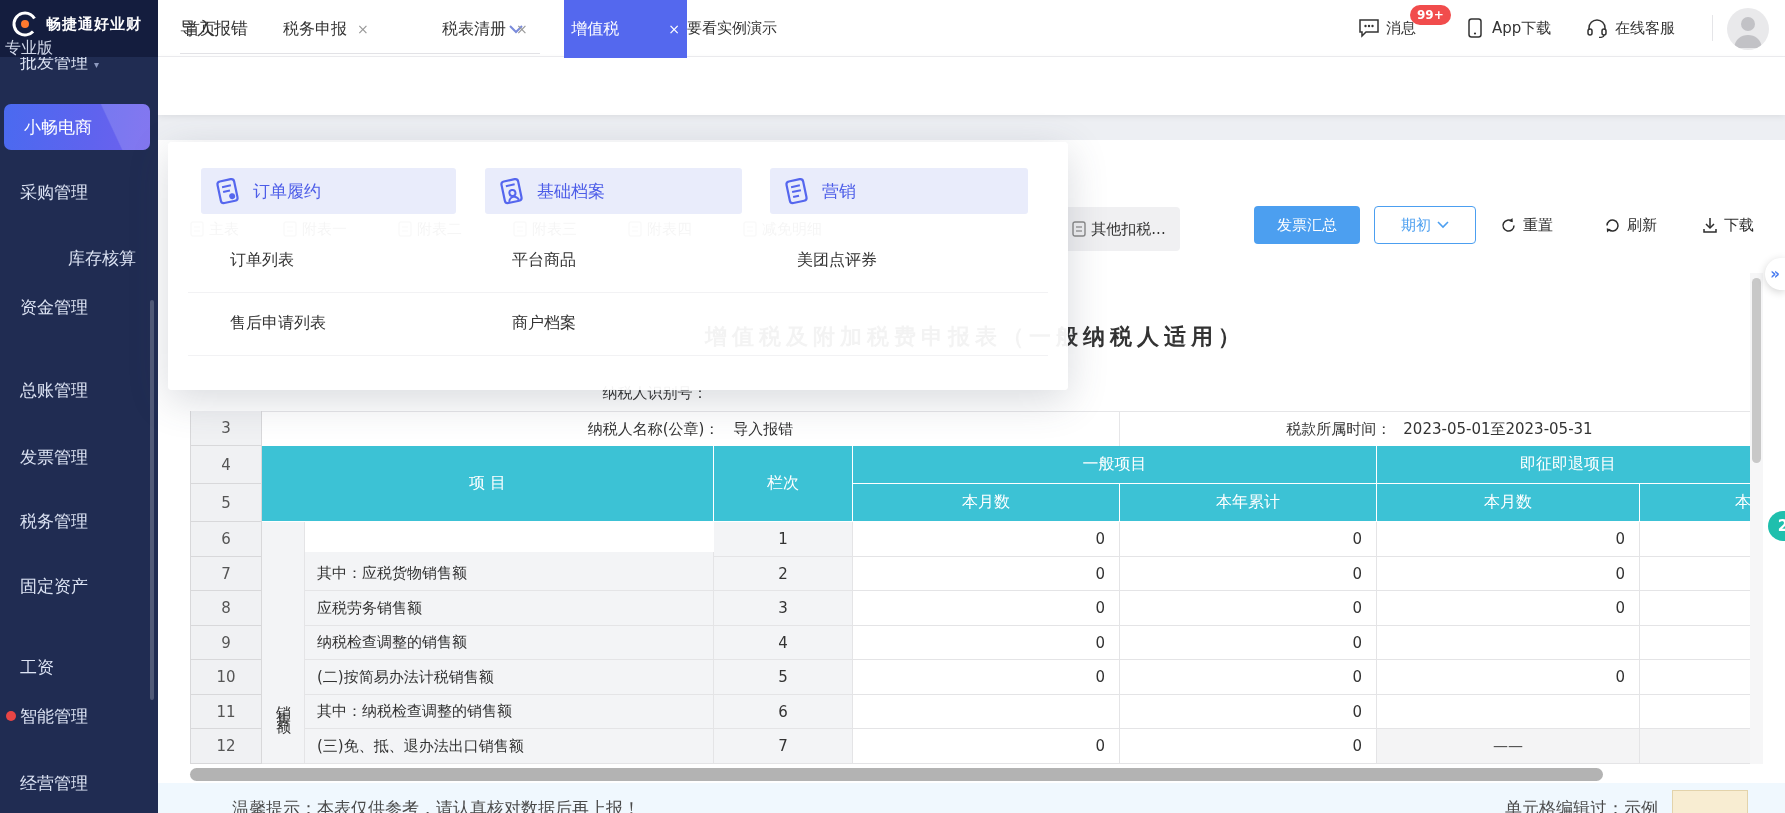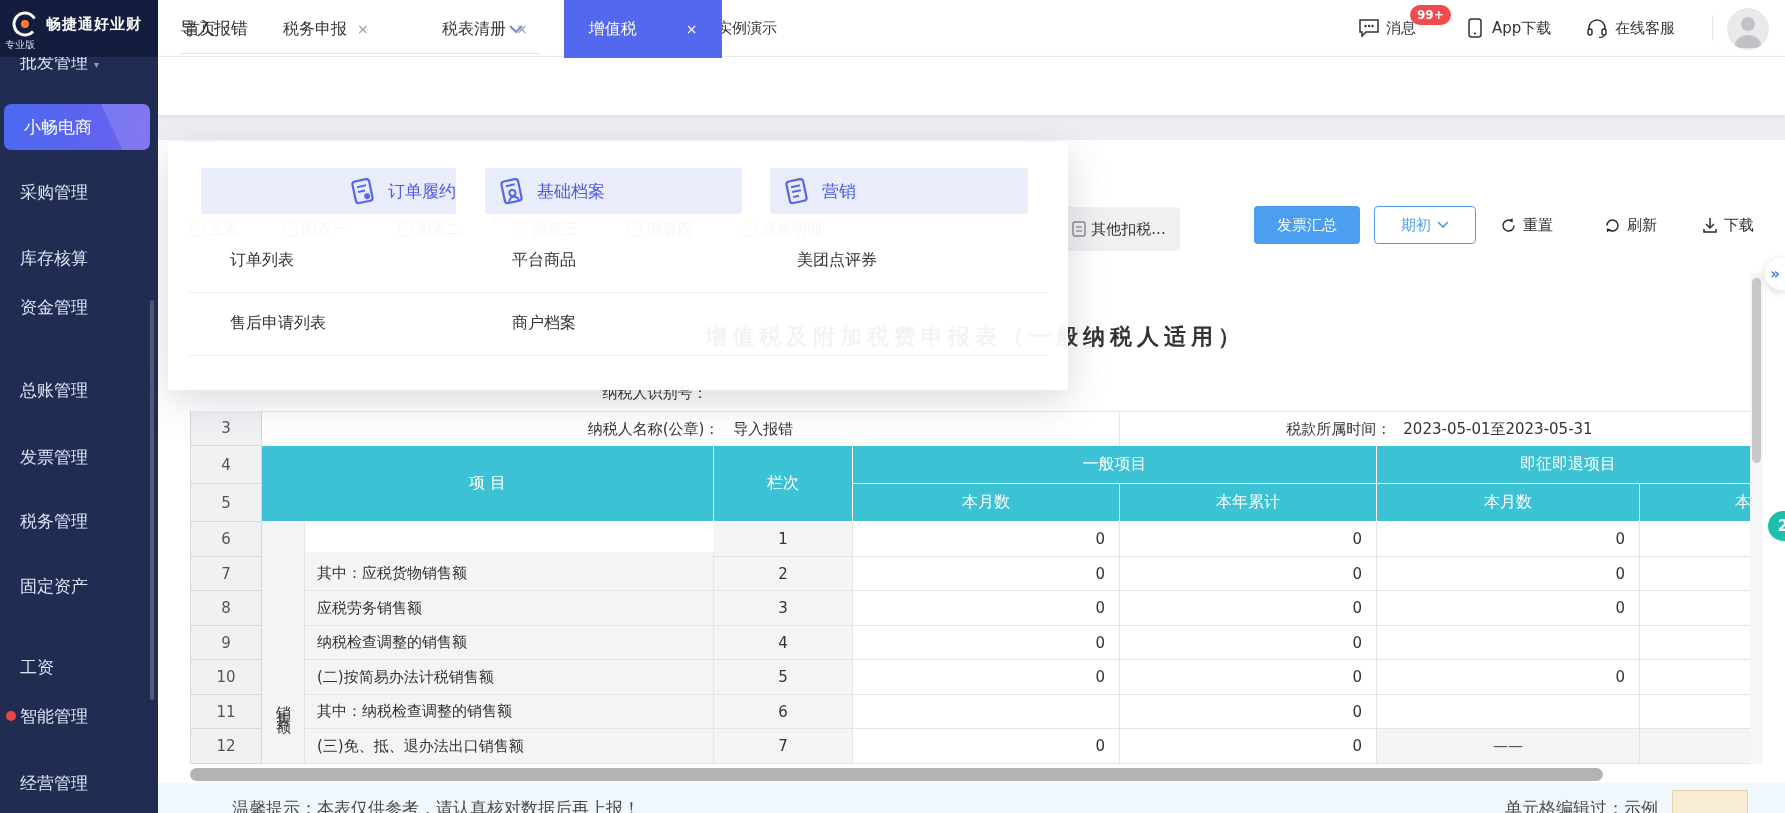--- a/index.html
+++ b/index.html
@@ -2,21 +2,21 @@
 <html><head>
 <meta charset="utf-8">
 <style>
   html,body{margin:0;padding:0;background:#d8dbe0;font-family:"DejaVu Sans","Liberation Sans",sans-serif;}
   #app{position:relative;width:1785px;height:813px;background:#edeff3;overflow:hidden;}
   .abs{position:absolute;box-sizing:border-box;}
   
   .sidebar{left:0;top:0;width:158px;height:813px;background:#202c52;z-index:30;}
   .logo-block{left:0;top:0;width:158px;height:57px;background:#141d3e;z-index:32;}
   .brand-name{left:46px;top:15px;color:#fff;font-size:15px;font-weight:bold;letter-spacing:1px;}
-  .edition{left:5px;top:38px;color:#cfd6e8;font-size:10px;}
+  .edition{left:5px;top:38px;color:#cfd6e8;font-size:16px;}
   .side-item{left:20px;width:120px;height:22px;color:#dde4f4;font-size:17px;z-index:31;white-space:nowrap;}
   .side-item .caret{font-size:10px;color:#8e9ac0;margin-left:6px;}
   .side-pill{left:4px;top:104px;width:146px;height:46px;border-radius:7px;
     background:linear-gradient(100deg,#4a6af0 0%,#5f63ee 60%,#7061ee 100%);z-index:30;overflow:hidden;}
   .side-pill:after{content:"";position:absolute;left:40%;top:-20%;width:80%;height:160%;
     background:linear-gradient(65deg,rgba(255,255,255,0) 45%,rgba(255,255,255,0.14) 46%);}
   .side-active-label{left:24px;top:116px;color:#ffffff;font-size:17px;z-index:33;}
   .red-dot{left:6px;top:711px;width:10px;height:10px;border-radius:50%;background:#e84545;z-index:31;}
   .side-scroll{left:150px;top:300px;width:4px;height:400px;border-radius:2px;background:rgba(255,255,255,0.22);z-index:34;}
   
@@ -28,21 +28,21 @@
   .topbar-ic{top:18px;color:#333;}
   .vdiv{width:1px;height:26px;background:#e5e5e8;top:15px;}
   .top-label{top:19px;font-size:15px;color:#333;white-space:nowrap;}
   .badge{left:1410px;top:5px;height:20px;padding:0 7px;border-radius:10px;background:#f14c4c;color:#fff;
     font-size:12px;line-height:20px;font-weight:bold;z-index:22;}
   .avatar{left:1727px;top:8px;width:42px;height:42px;border-radius:50%;background:#e9e9eb;overflow:hidden;}
   
   .tabstrip{left:158px;top:57px;width:1627px;height:58px;background:#fff;z-index:20;box-shadow:0 2px 6px rgba(0,0,0,0.07);}
   .mtab{top:0;height:58px;display:flex;align-items:center;font-size:16px;color:#333;white-space:nowrap;}
   .mtab .x{margin-left:10px;color:#999;font-size:14px;}
-  .mtab-active{left:564px;top:0;width:158px;height:58px;background:#5468ee;color:#fff;display:flex;
+  .mtab-active{left:564px;top:0;width:123px;height:58px;background:#5468ee;color:#fff;display:flex;
     align-items:center;justify-content:center;font-size:16px;gap:39px;}
   .mtab-active .x{margin-left:10px;color:#fff;font-size:14px;}
   
   .module{left:158px;top:140px;width:1627px;height:673px;background:#fff;z-index:1;}
   
   .stab{top:216px;height:26px;display:flex;align-items:center;font-size:15px;color:#555;white-space:nowrap;z-index:2;}
   .stab svg{margin-right:5px;}
   .stab-visible{left:1058px;top:207px;width:122px;height:44px;background:#f0f0f2;border-radius:4px;
     display:flex;align-items:center;justify-content:center;font-size:15px;color:#333;z-index:2;}
   .btn-primary{left:1254px;top:206px;width:106px;height:38px;background:#4c9ff0;border-radius:4px;color:#fff;
@@ -93,21 +93,21 @@
 </head>
 <body>
 
 <div id="app">
 
   <div class="abs sidebar"></div>
   <div class="abs side-item" style="top:51px;"><span>批发管理</span><span class="caret">▾</span></div>
   <div class="abs side-pill"></div>
   <div class="abs side-active-label">小畅电商</div>
   <div class="abs side-item" style="top:181px;">采购管理</div>
-  <div class="abs side-item" style="top:247px;">库存核算</div>
+  <div class="abs side-item" style="top:247px;margin-left:48px;">库存核算</div>
   <div class="abs side-item" style="top:296px;">资金管理</div>
   <div class="abs side-item" style="top:379px;">总账管理</div>
   <div class="abs side-item" style="top:446px;">发票管理</div>
   <div class="abs side-item" style="top:510px;">税务管理</div>
   <div class="abs side-item" style="top:575px;">固定资产</div>
   <div class="abs side-item" style="top:640px;margin-top:16px;">工资</div>
   <div class="abs red-dot"></div>
   <div class="abs side-item" style="top:705px;">智能管理</div>
   <div class="abs side-item" style="top:772px;">经营管理</div>
   <div class="abs side-scroll"></div>
@@ -385,21 +385,21 @@
 
   <div class="abs footerbar"></div>
   <div class="abs tip">温馨提示：本表仅供参考，请认真核对数据后再上报！</div>
   <div class="abs edited-note">单元格编辑过：示例</div>
   <div class="abs swatch"></div>
 
   <div class="abs card"></div>
   <div class="abs mm-sep" style="top:292px;"></div>
   <div class="abs mm-sep" style="top:355px;"></div>
 
-  <div class="abs mm-bar" style="left:201px;width:255px;justify-content:flex-end;">
+  <div class="abs mm-bar" style="left:201px;width:255px;">
     <svg width="30" height="30" viewBox="0 0 30 30" style="margin-left:12px;">
         <g transform="rotate(-12 15 15)">
           <rect x="6" y="4" width="17" height="22" rx="3" fill="none" stroke="#5566ee" stroke-width="2.2"></rect>
           <line x1="10" y1="10" x2="19" y2="10" stroke="#5566ee" stroke-width="2"></line>
           <line x1="10" y1="15" x2="17" y2="15" stroke="#5566ee" stroke-width="2"></line>
           <circle cx="18" cy="21" r="3" fill="#5566ee"></circle>
         </g>
       </svg>
     <span class="t">订单履约</span>
   </div>

